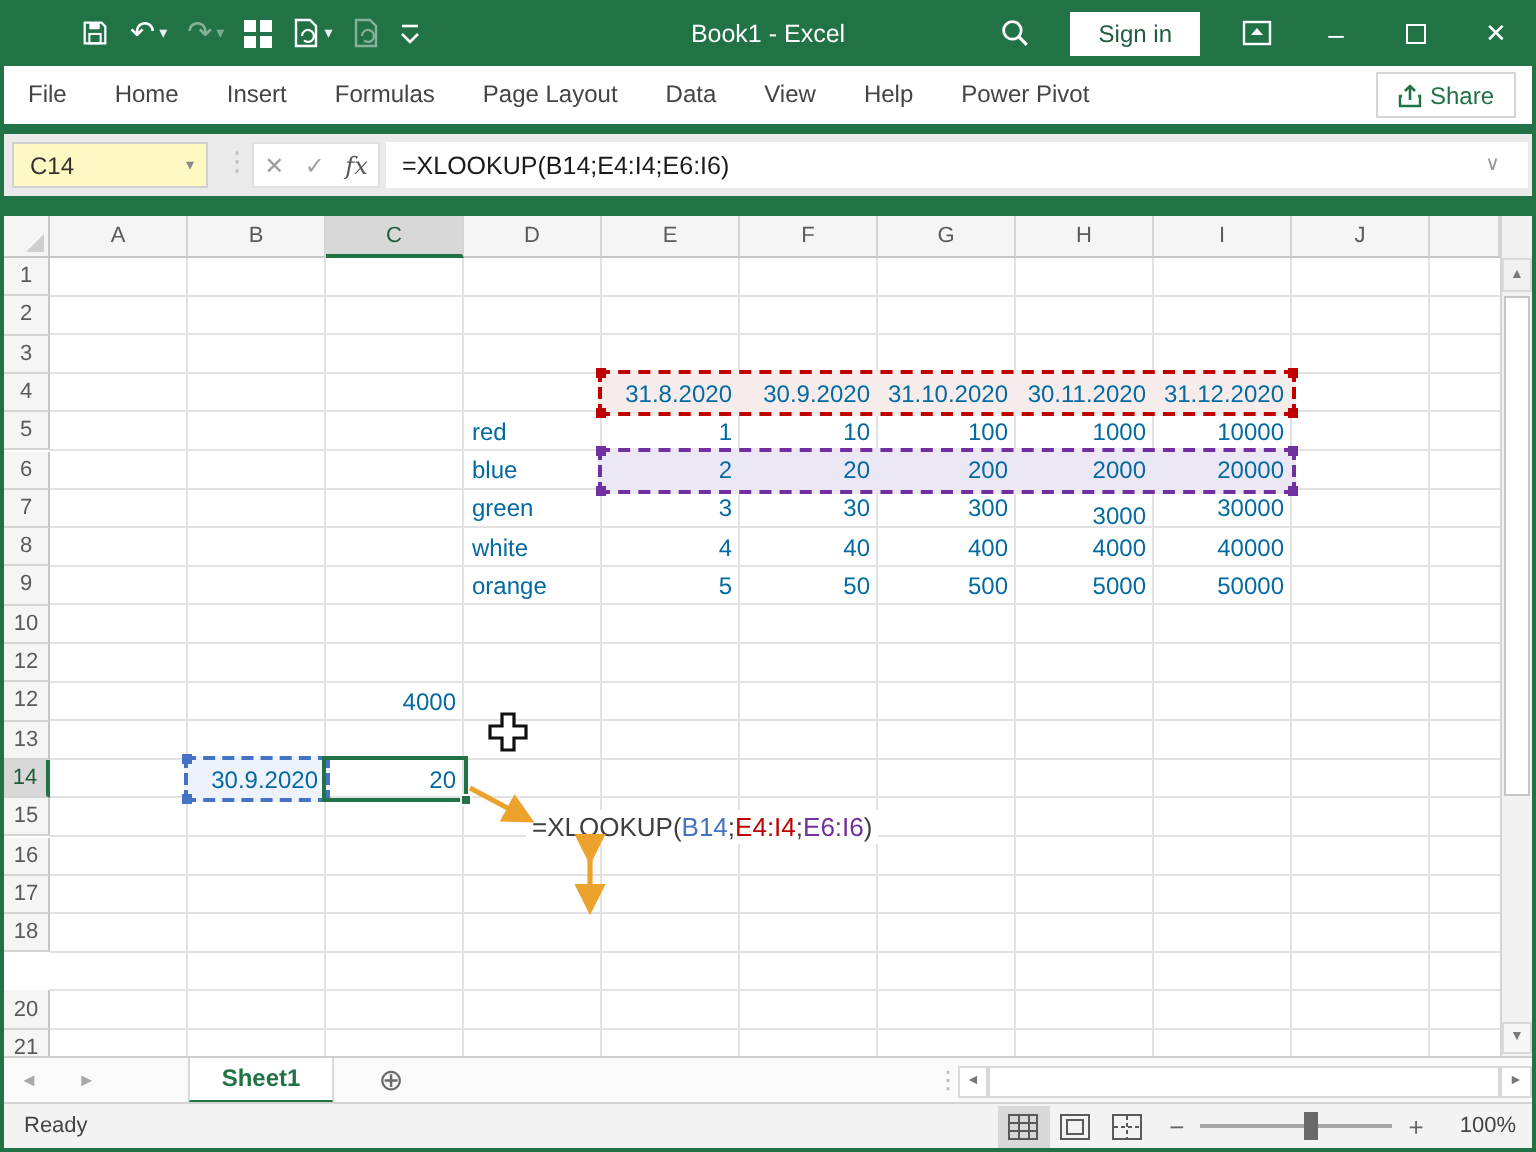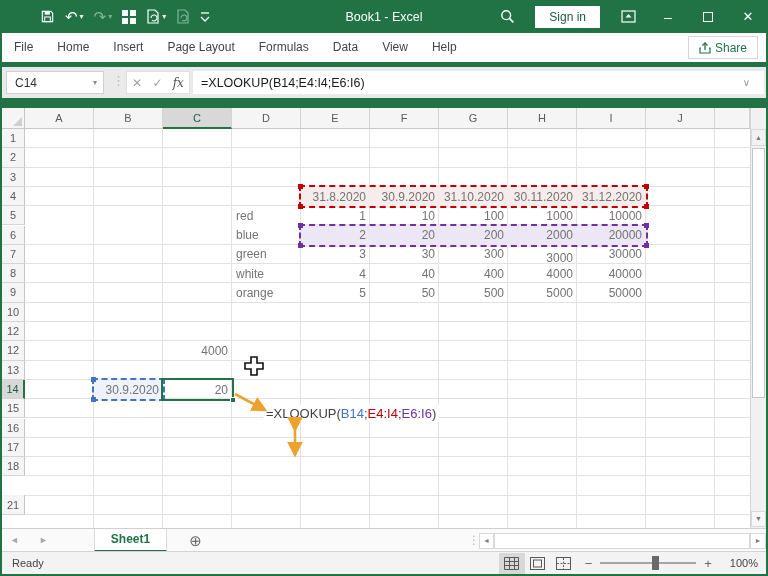--- a/index.html
+++ b/index.html
@@ -25,21 +25,21 @@
   .ribbonrow { position:absolute; left:0; top:33px; width:768px; height:29px; background:#ffffff; display:flex; align-items:center; }
   .rtabs { display:flex; align-items:center; }
   .rtab { font-size:12px; color:#444; padding:0 12px; line-height:29px; cursor:default; }
   .rtab.file { padding-left:14px; }
   .share-btn { position:absolute; right:10px; top:3px; height:23px; display:flex; align-items:center; gap:4px; border:1px solid #d6d6d6; background:#fff; color:#217346; font-size:12px; padding:0 10px; font-family:inherit; }
 
   .greenstrip { position:absolute; left:0; width:768px; background:#217346; }
 
   
   .fbar { position:absolute; left:0; top:67px; width:768px; height:31px; background:#eaeaea; display:flex; align-items:center; }
-  .namebox { position:absolute; left:6px; top:4px; width:98px; height:23px; background:#ffffff; border:1px solid #d0d0d0; display:flex; align-items:center; font-size:12px; color:#333; padding-left:8px; }
+  .namebox { position:absolute; left:6px; top:4px; width:98px; height:23px; background:#fef9c3; border:1px solid #d0d0d0; display:flex; align-items:center; font-size:12px; color:#333; padding-left:8px; }
   .namebox .nb-caret { position:absolute; right:6px; font-size:8px; color:#8a8a8a; }
   .fbar-dots { position:absolute; left:112px; top:6px; color:#bdbdbd; font-size:13px; }
   .fbar-btns { position:absolute; left:126px; top:4px; width:64px; height:23px; background:#fff; border:1px solid #e0e0e0; display:flex; align-items:center; justify-content:space-around; }
   .fbar-x, .fbar-chk { color:#a0a0a0; font-size:12px; }
   .fx { font-family:"DejaVu Serif",serif; font-style:italic; font-size:12px; color:#555; }
   .fml { position:absolute; left:193px; top:4px; right:4px; height:23px; background:#fff; display:flex; align-items:center; font-size:12.5px; color:#1a1a1a; padding-left:8px; }
   .fml-caret { position:absolute; right:14px; color:#9a9a9a; font-size:10px; }
 
   
   #grid { position:absolute; left:2px; top:108px; width:748px; height:420px; background:#fff; overflow:hidden; }
@@ -47,21 +47,21 @@
   .corner:after { content:""; position:absolute; right:2px; bottom:2px; border-left:9px solid transparent; border-bottom:9px solid #cfcfcf; }
   .col-h { position:absolute; top:0; height:21px; background:#f5f5f5; border-right:1px solid #d4d4d4; border-bottom:1px solid #c6c6c6; font-size:11px; color:#5a5a5a; text-align:center; line-height:20px; }
   .col-h.sel { background:#d8d8d8; color:#1e5c3a; border-bottom:2px solid #217346; }
   .row-h { position:absolute; left:0; width:23px; background:#f5f5f5; border-right:1px solid #c6c6c6; border-bottom:1px solid #d4d4d4; font-size:11px; color:#5a5a5a; text-align:center; }
   .row-h.sel { background:#d8d8d8; color:#1e5c3a; border-right:2px solid #217346; }
   #gridlines { position:absolute; left:23px; top:21px; width:725px; height:399px;
     background-image:
       repeating-linear-gradient(to bottom, transparent 0px, transparent 18.3px, #e2e2e2 18.3px, #e2e2e2 19.3px),
       repeating-linear-gradient(to right, transparent 0px, transparent 68px, #e2e2e2 68px, #e2e2e2 69px);
   }
-  .cell { position:absolute; font-size:12px; color:#737373; padding:0 4px; white-space:nowrap; overflow:hidden; display:flex; align-items:center; }
+  .cell { position:absolute; font-size:12px; color:#0369a1; padding:0 4px; white-space:nowrap; overflow:hidden; display:flex; align-items:center; }
   .cell.r { justify-content:flex-end; }
   .range-box { position:absolute; }
   .hdl { position:absolute; width:5px; height:5px; }
 
   .annot { position:absolute; font-size:13px; color:#3f3f3f; background:rgba(255,255,255,.95); padding:1px 3px; white-space:nowrap; }
   #overlay { position:absolute; left:0; top:0; width:748px; height:420px; pointer-events:none; }
 
   
   .vscroll { position:absolute; left:750px; top:108px; width:16px; height:420px; background:#f1f1f1; border-left:1px solid #d4d4d4; }
   .vs-up { position:absolute; left:0; top:21px; width:15px; height:17px; background:#f1f1f1; border:1px solid #d9d9d9; color:#7a7a7a; font-size:7px; text-align:center; line-height:15px; }
@@ -163,25 +163,26 @@
         </span>
       <span class="tb-btn closex">✕</span>
     </div>
   </div>
 
   <div class="ribbonrow">
     <div class="rtabs" id="ribbon-tabs">
         <div class="rtab file">File</div>
         <div class="rtab">Home</div>
         <div class="rtab">Insert</div>
+        <div class="rtab">Formulas</div>
         <div class="rtab">Page Layout</div>
-        <div class="rtab">Formulas</div>
         <div class="rtab">Data</div>
         <div class="rtab">View</div>
         <div class="rtab">Help</div>
+        <div class="rtab">Power Pivot</div>
       </div>
     <button class="share-btn">
       <svg width="12" height="12" viewBox="0 0 12 12">
           <path d="M6 8 V1" stroke="#217346" stroke-width="1.3" fill="none"></path>
           <path d="M3.5 3.5 L6 1 L8.5 3.5" stroke="#217346" stroke-width="1.3" fill="none"></path>
           <path d="M2 6 H1 V11 H11 V6 H10" stroke="#217346" stroke-width="1.2" fill="none"></path>
         </svg>
       <span>Share</span>
     </button>
   </div>
@@ -233,21 +234,21 @@
       <div class="row-h" style="top: 214px; height: 19.3px; line-height: 18.3px;">12</div>
       <div class="row-h" style="top: 233.3px; height: 19.3px; line-height: 18.3px;">12</div>
       <div class="row-h" style="top: 252.6px; height: 19.3px; line-height: 18.3px;">13</div>
       <div class="row-h sel" style="top: 271.9px; height: 19.3px; line-height: 18.3px;">14</div>
       <div class="row-h" style="top: 291.2px; height: 19.3px; line-height: 18.3px;">15</div>
       <div class="row-h" style="top: 310.5px; height: 19.3px; line-height: 18.3px;">16</div>
       <div class="row-h" style="top: 329.8px; height: 19.3px; line-height: 18.3px;">17</div>
       <div class="row-h" style="top: 349.1px; height: 19.3px; line-height: 18.3px;">18</div>
       <div class="row-h" style="top: 387px; height: 19.3px; line-height: 18.3px; text-align: center;">19</div>
       <div class="row-h" style="top: 387.7px; height: 19.3px; line-height: 18.3px;">20</div>
-      <div class="row-h" style="top: 388px; height: 19.3px; line-height: 18.3px;">21</div>
+      <div class="row-h" style="top: 407px; height: 19.3px; line-height: 18.3px;">21</div>
       <div id="gridlines"></div>
       <div class="range-box" style="left: 297px; top: 76.9px; width: 349px; height: 23.3px; border: 2px dashed rgb(192, 0, 0); background: rgb(247, 236, 236);">
         <div class="hdl" style="left: -3px; top: -3px; background: rgb(192, 0, 0);"></div>
         <div class="hdl" style="left: -3px; top: calc(100% - 2px); background: rgb(192, 0, 0);"></div>
         <div class="hdl" style="left: calc(100% - 2px); top: -3px; background: rgb(192, 0, 0);"></div>
         <div class="hdl" style="left: calc(100% - 2px); top: calc(100% - 2px); background: rgb(192, 0, 0);"></div>
       </div>
       <div class="range-box" style="left: 297px; top: 115.5px; width: 349px; height: 23.3px; border: 2px dashed rgb(112, 48, 160); background: rgb(236, 231, 244);">
         <div class="hdl" style="left: -3px; top: -3px; background: rgb(112, 48, 160);"></div>
         <div class="hdl" style="left: -3px; top: calc(100% - 2px); background: rgb(112, 48, 160);"></div>

